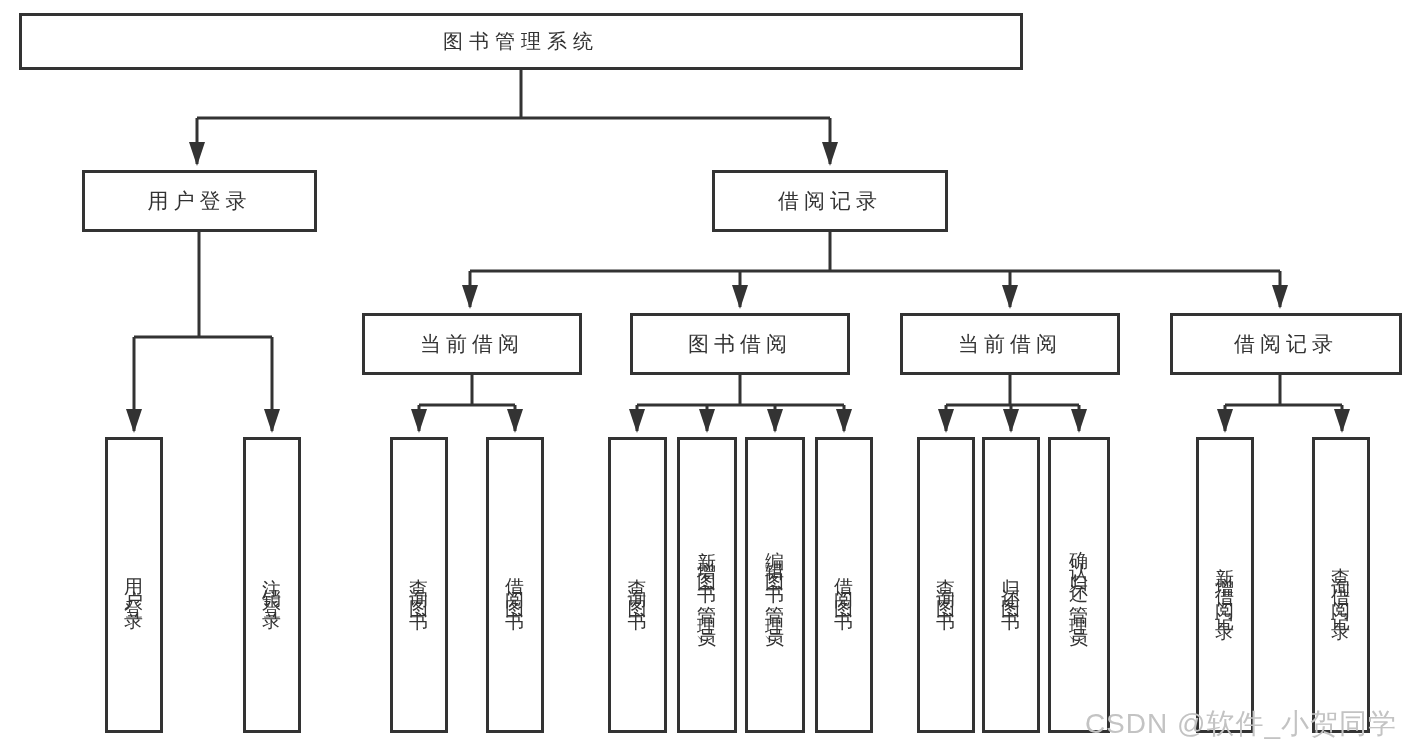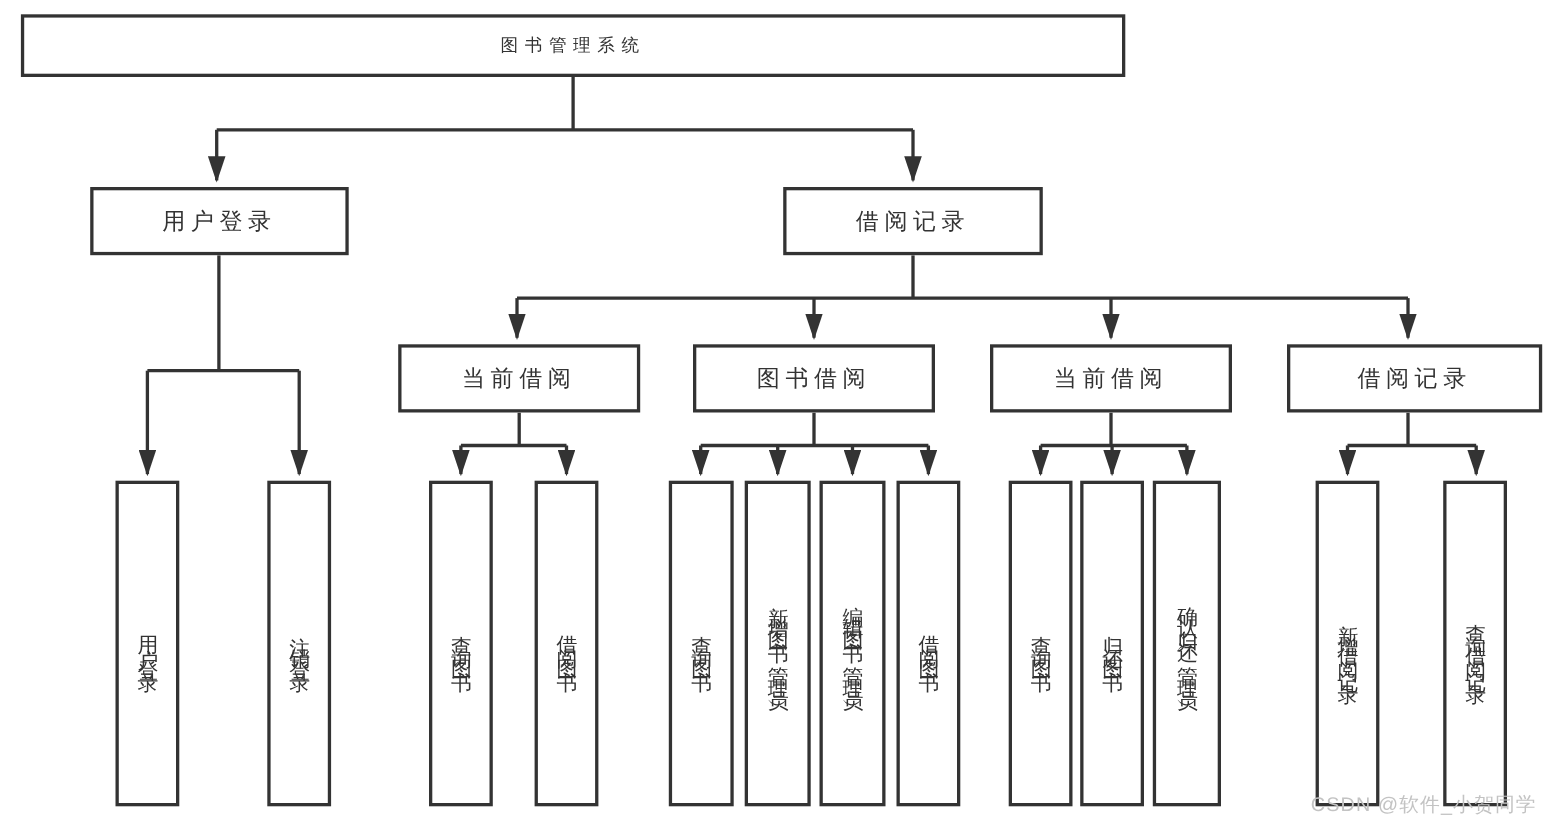--- a/index.html
+++ b/index.html
@@ -16,21 +16,21 @@
     background:#ffffff;
     border:3px solid #333333;
     box-sizing:border-box;
     display:flex;
     align-items:center;
     justify-content:center;
     color:#333333;
     z-index:1;
   }
   .h-label { font-size:21px; letter-spacing:5px; white-space:nowrap; }
-  #n-root .h-label { font-size:16px; letter-spacing:6px; }
+  #n-root .h-label { font-size:20px; letter-spacing:6px; }
   .leaf span {
     writing-mode:vertical-rl;
     text-orientation:mixed;
     font-size:19px;
     letter-spacing:11px;
     line-height:1.0;
     white-space:nowrap;
   }
   
   #n-root   { left:19px;  top:13px;  width:1004px; height:57px; }
@@ -53,21 +53,21 @@
   #n-c3 { left:745px; width:60px; }
   #n-c4 { left:815px; }
   #n-d1 { left:917px; }
   #n-d2 { left:982px; }
   #n-d3 { left:1048px; width:62px; }
   #n-e1 { left:1196px; }
   #n-e2 { left:1312px; }
   .watermark {
     position:absolute;
     right:8px; bottom:4px;
-    font-size:18px;
+    font-size:28px;
     color:#c3c3c3;
     letter-spacing:1px;
     z-index:5;
     white-space:nowrap;
     margin-left:11px;
   }
 </style>
 </head>
 <body>
 

